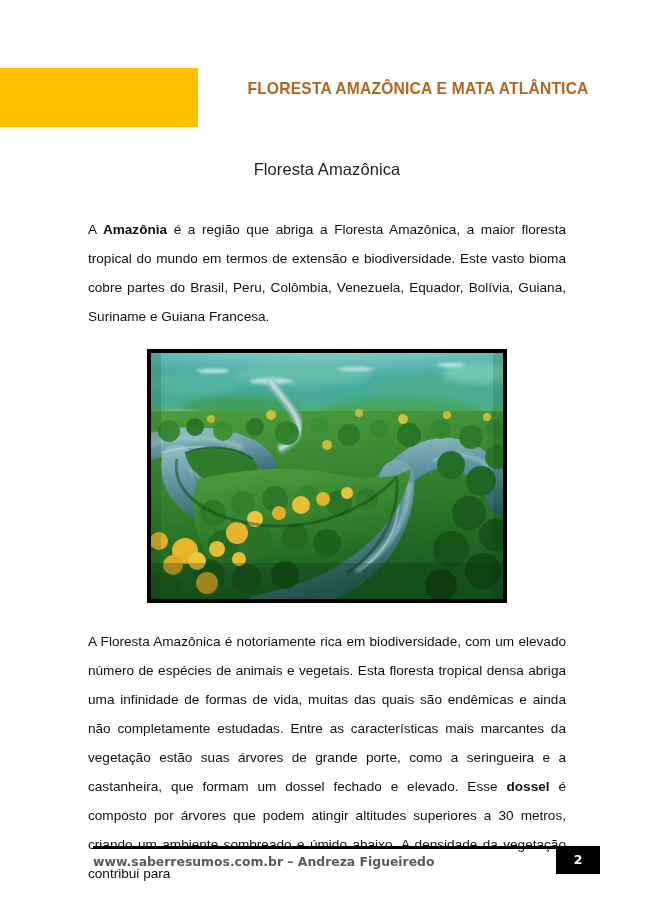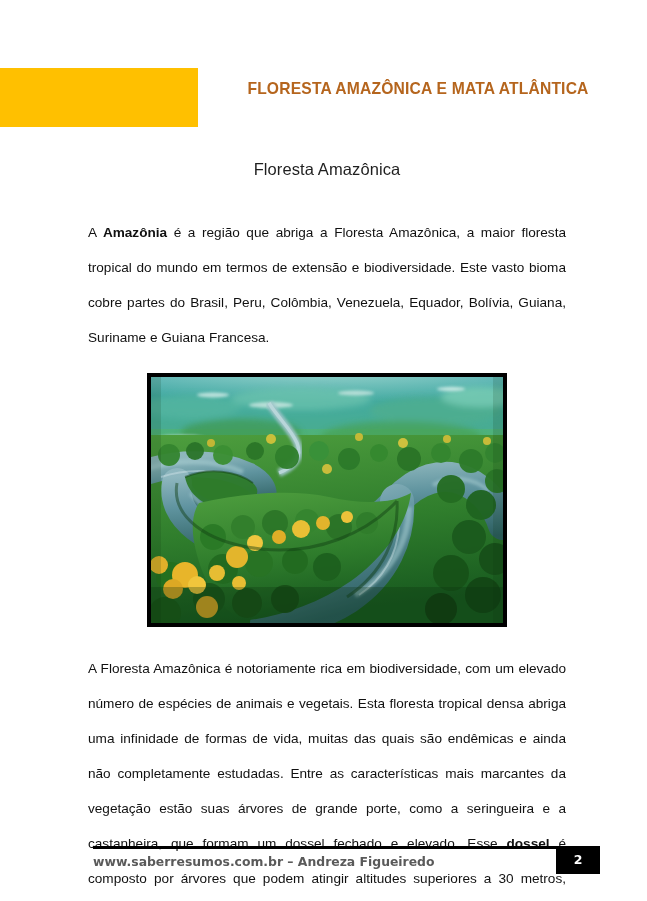--- a/index.html
+++ b/index.html
@@ -57,21 +57,21 @@
     text-align: center;
     font-size: 16.5px;
     font-weight: normal;
     color: #1f1f1f;
     margin: 0 0 36px 0;
     letter-spacing: 0.1px;
   }
   p.body-text {
     margin: 0 0 18px 0;
     font-size: 13.6px;
-    line-height: 35px;
+    line-height: 29px;
     text-align: justify;
     color: #111111;
     hyphens: none;
   }
   p.body-text b {
     font-weight: bold;
   }
 
   
   .figure-wrap {

